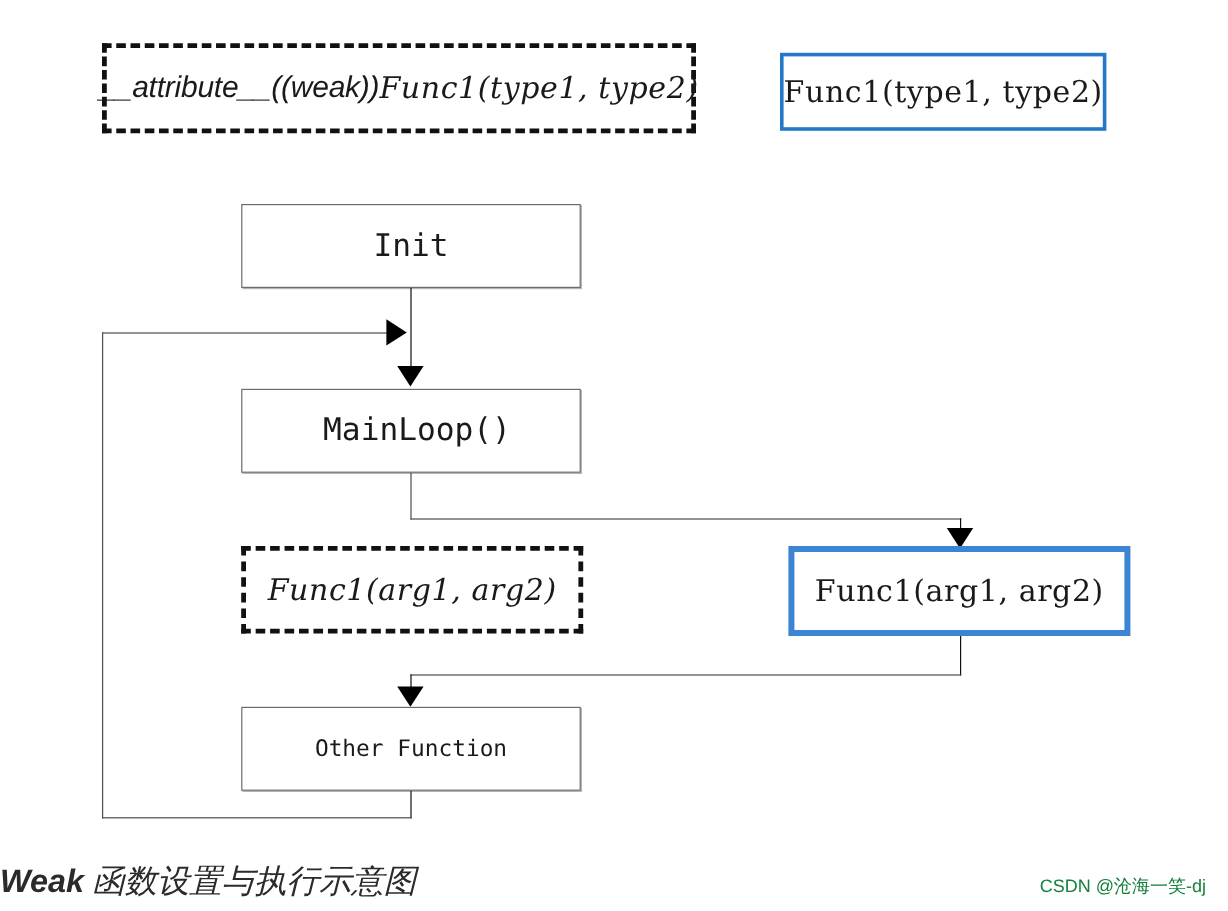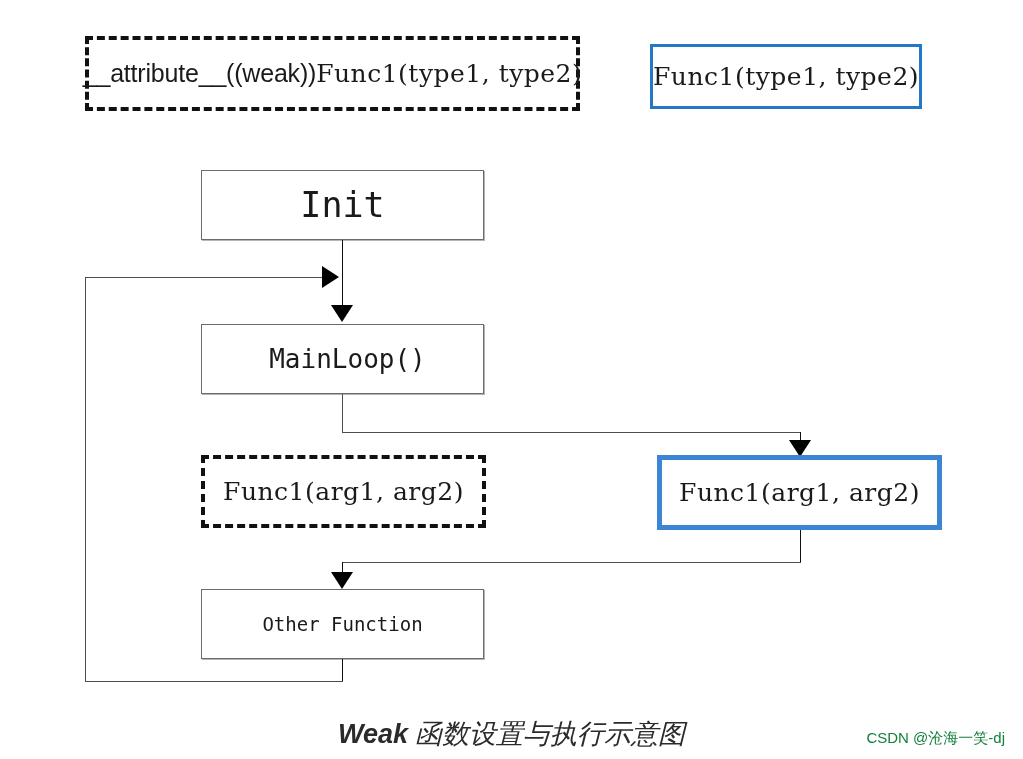--- a/index.html
+++ b/index.html
@@ -29,20 +29,21 @@
     white-space: nowrap;
   }
 
   .node-solid {
     border: 1px solid #6b6b6b;
     box-shadow: 1px 1px 0 rgba(120,120,120,0.55);
   }
 
   .node-dashed {
     border: 4px dashed #111111;
+    font-style: italic;
   }
 
   .node-blue-thin {
     border: 3px solid #2478c8;
   }
 
   .node-blue-thick {
     border: 5px solid #3c85d4;
   }
 
@@ -86,21 +87,21 @@
     border-bottom: 11px solid transparent;
     border-left: 17px solid #000000;
   }
 
   
   #caption {
     position: absolute;
     left: 0;
     width: 1023px;
     top: 716px;
-    text-align: center;
+    text-align: left;
     font-style: italic;
     font-size: 27px;
     color: #2b2b2b;
     font-family: "Liberation Serif", "DejaVu Serif", serif;
   }
   #caption .cap-latin {
     font-family: "Liberation Sans", "DejaVu Sans", sans-serif;
     font-weight: bold;
     font-style: italic;
   }
@@ -122,21 +123,21 @@
   <div class="node node-dashed" style="left:85px; top:36px; width:495px; height:75px; font-size:25px;">
     <span class="attr-part">__attribute__((weak))</span>
       <span style="display:inline-block;width:7px;"></span>
       <span class="mono">Func1(type1, type2)</span>
   </div>
 
   <div class="node node-blue-thin" style="left:650px; top:44px; width:272px; height:65px; font-size:25px;">
     <span class="mono">Func1(type1, type2)</span>
   </div>
 
-  <div class="node node-solid" style="left:201px; top:170px; width:283px; height:70px; font-size:35px;">
+  <div class="node node-solid" style="left:201px; top:170px; width:283px; height:70px; font-size:26px;">
     <span class="codeface">Init</span>
   </div>
 
   <div class="line-v line-dark" style="left:342px; top:240px; height:73px;"></div>
   <div class="arrow-down" style="left:331px; top:305px;"></div>
 
   <div class="node node-solid" style="left:201px; top:324px; width:283px; height:70px; font-size:26px;padding-left:10px;">
     <span class="codeface">MainLoop()</span>
   </div>
 

